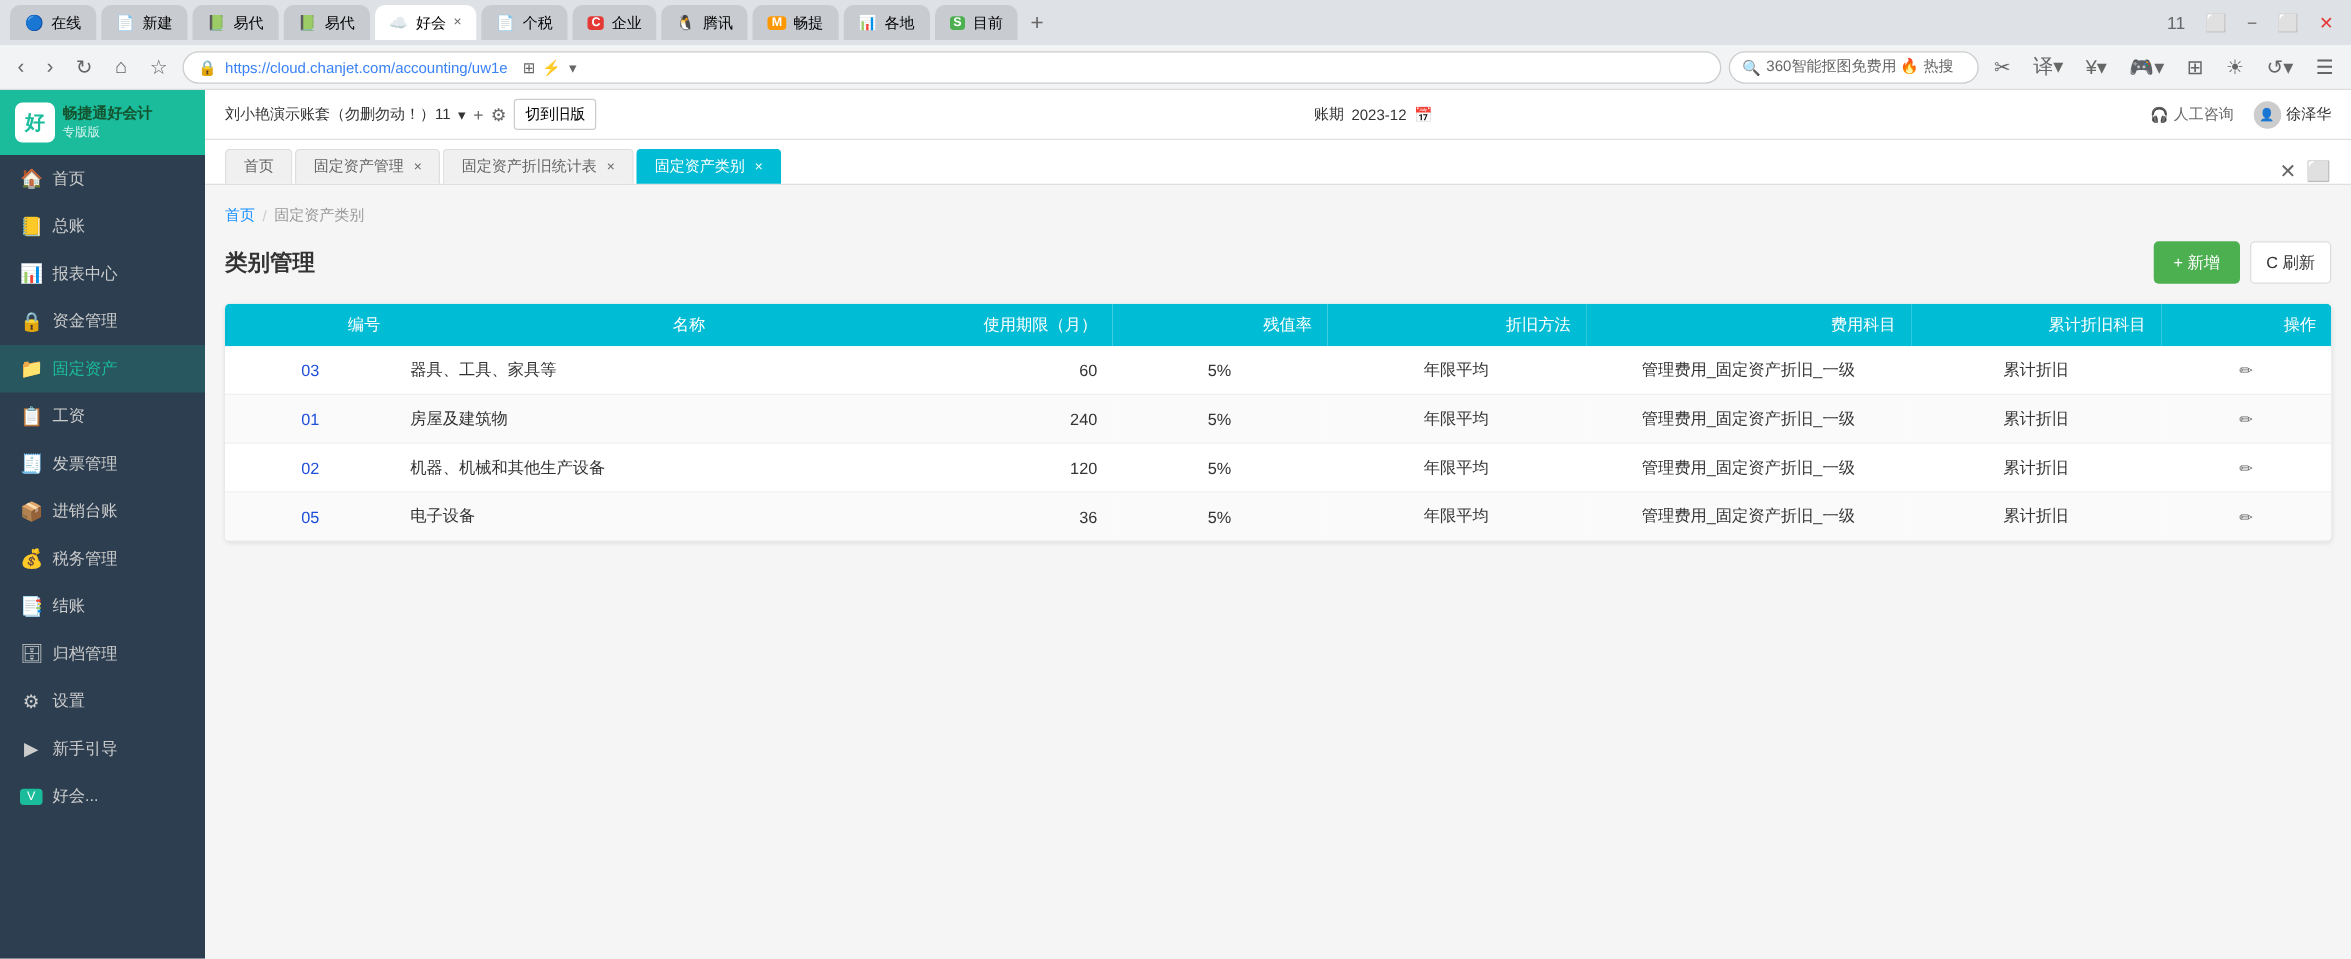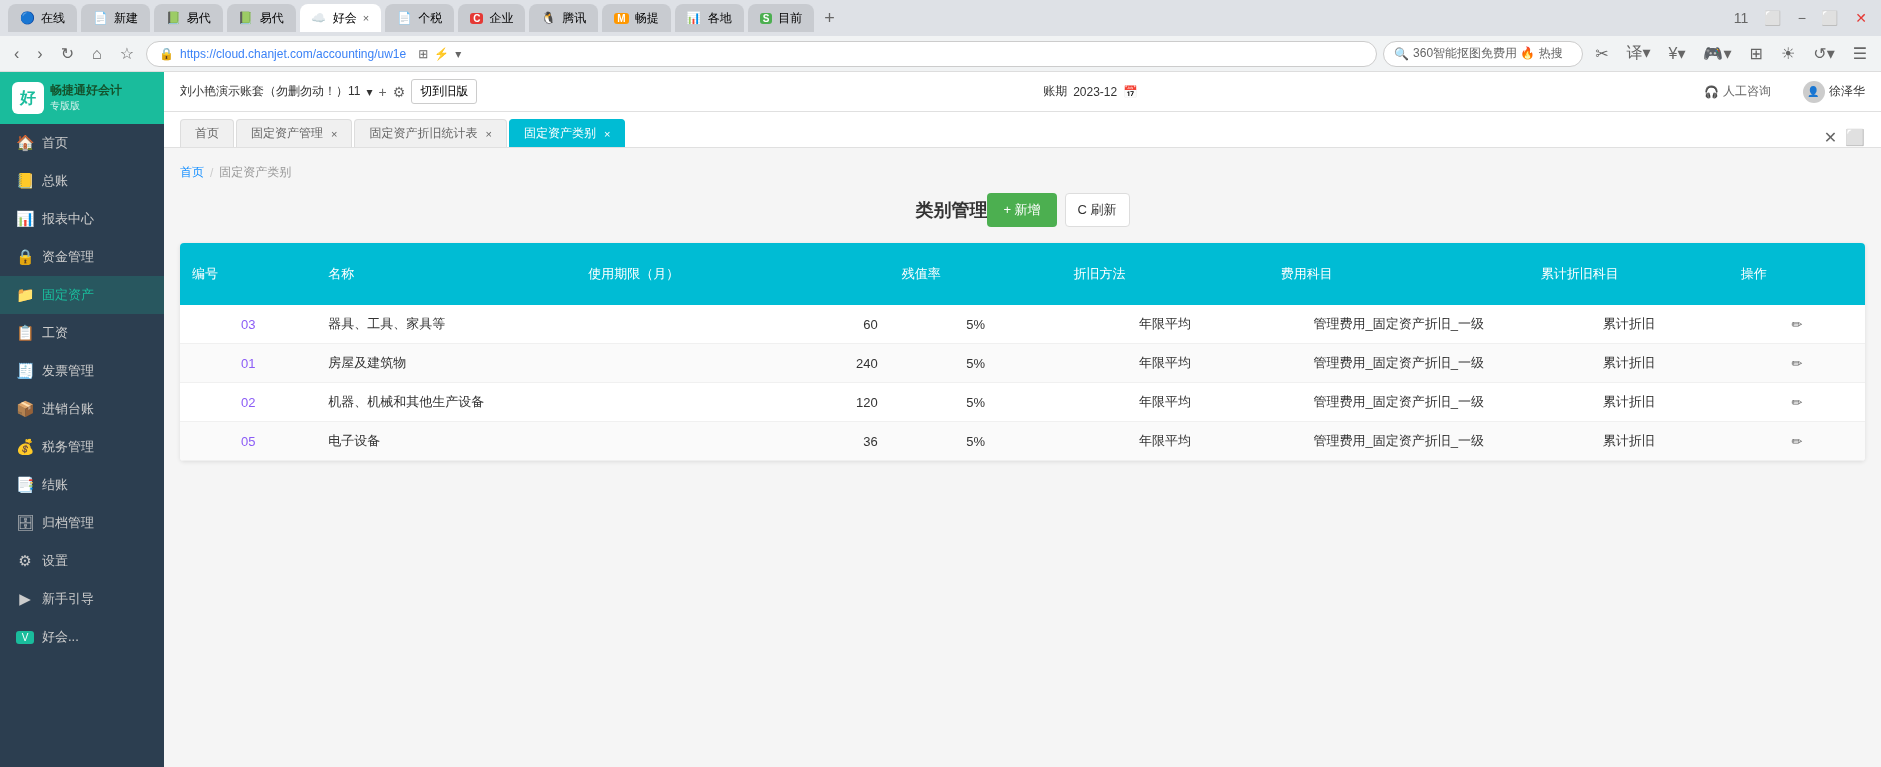--- a/index.html
+++ b/index.html
@@ -29,51 +29,51 @@
     .sidebar-logo-text { color: #14532d; font-size: 12px; font-weight: bold; line-height: 1.3; }
     .sidebar-logo-sub { font-size: 10px; color: rgba(255,255,255,0.8); }
     .sidebar-item { display: flex; align-items: center; gap: 8px; padding: 10px 16px; color: #ccc; cursor: pointer; font-size: 13px; }
     .sidebar-item.active { background: rgba(26,188,156,0.2); color: #1abc9c; }
     .sidebar-item-icon { font-size: 15px; width: 18px; text-align: center; }
 
     
     .main-content { flex: 1; background: #f5f5f5; display: flex; flex-direction: column; overflow: hidden; }
 
     
-    .top-bar { background: #fff; height: 40px; display: flex; align-items: center; padding: 0 16px; border-bottom: 1px solid #e0e0e0; gap: 20px; }
+    .top-bar { background: #fff; height: 40px; display: flex; align-items: center; padding: 0 16px; border-bottom: 1px solid #e0e0e0; gap: 4px; }
     .user-info { display: flex; align-items: center; gap: 6px; font-size: 12px; color: #333; }
     .period-info { display: flex; align-items: center; gap: 6px; font-size: 12px; color: #333; margin-left: auto; justify-content: flex-end; }
     .btn-switch { border: 1px solid #ccc; border-radius: 3px; padding: 3px 8px; font-size: 12px; cursor: pointer; background: #fff; }
     .icon-gear { font-size: 14px; color: #666; cursor: pointer; }
     .support-link { display: flex; align-items: center; gap: 4px; font-size: 12px; color: #666; margin-left: auto; cursor: pointer; }
     .user-avatar { display: flex; align-items: center; gap: 4px; font-size: 12px; color: #333; }
 
     
     .tab-bar { background: #fff; height: 36px; display: flex; align-items: flex-end; padding: 0 16px; border-bottom: 1px solid #e0e0e0; gap: 2px; }
     .page-tab { height: 28px; padding: 0 14px; display: flex; align-items: center; gap: 6px; font-size: 12px; cursor: pointer; border-radius: 4px 4px 0 0; color: #666; background: #f0f0f0; border: 1px solid #ddd; border-bottom: none; }
     .page-tab.active { background: #00bcd4; color: #fff; border-color: #00bcd4; }
     .page-tab-close { font-size: 11px; margin-left: 2px; }
 
     
     .page-content { flex: 1; padding: 16px; overflow: auto; }
-    .page-header { display: flex; align-items: center; justify-content: center; margin-bottom: 16px; }
+    .page-header { display: flex; align-items: center; justify-content: space-between; margin-bottom: 16px; }
     .page-title { font-size: 18px; font-weight: bold; color: #333; }
     .header-actions { display: flex; gap: 8px; }
     .btn-add { background: #4caf50; color: #fff; border: none; border-radius: 4px; padding: 7px 16px; font-size: 13px; cursor: pointer; display: flex; align-items: center; gap: 4px; }
     .btn-refresh { background: #fff; color: #333; border: 1px solid #ddd; border-radius: 4px; padding: 7px 12px; font-size: 13px; cursor: pointer; display: flex; align-items: center; gap: 4px; }
 
     
     .data-table { width: 100%; border-collapse: collapse; background: #fff; border-radius: 4px; overflow: hidden; box-shadow: 0 1px 4px rgba(0,0,0,0.1); }
     .data-table thead tr { background: #00bcd4; color: #fff; }
-    .data-table thead th { padding: 22px 12px; text-align: left; font-size: 13px; font-weight: normal; white-space: nowrap; }
+    .data-table thead th { padding: 8px 12px; text-align: right; font-size: 13px; font-weight: normal; white-space: nowrap; }
     .data-table tbody tr { border-bottom: 1px solid #f0f0f0; }
     .data-table tbody td { padding: 10px 12px; text-align: center; font-size: 13px; color: #333; }
     .data-table tbody td.name-col { text-align: left; }
     .data-table tbody td.num-col { text-align: right; }
-    .link-text { color: #8b5cf6; cursor: pointer; }
+    .link-text { color: #1d4ed8; cursor: pointer; }
     .edit-icon { color: #666; cursor: pointer; font-size: 13px; }
 
     
     .breadcrumb { display: flex; align-items: center; gap: 6px; font-size: 12px; color: #999; margin-bottom: 12px; }
     .breadcrumb a { color: #1890ff; cursor: pointer; text-decoration: none; }
     .breadcrumb-sep { color: #ccc; }
 
     
     .window-controls { display: flex; align-items: center; gap: 4px; margin-left: auto; }
     .win-btn { background: none; border: none; cursor: pointer; font-size: 14px; color: #666; padding: 2px 6px; }

